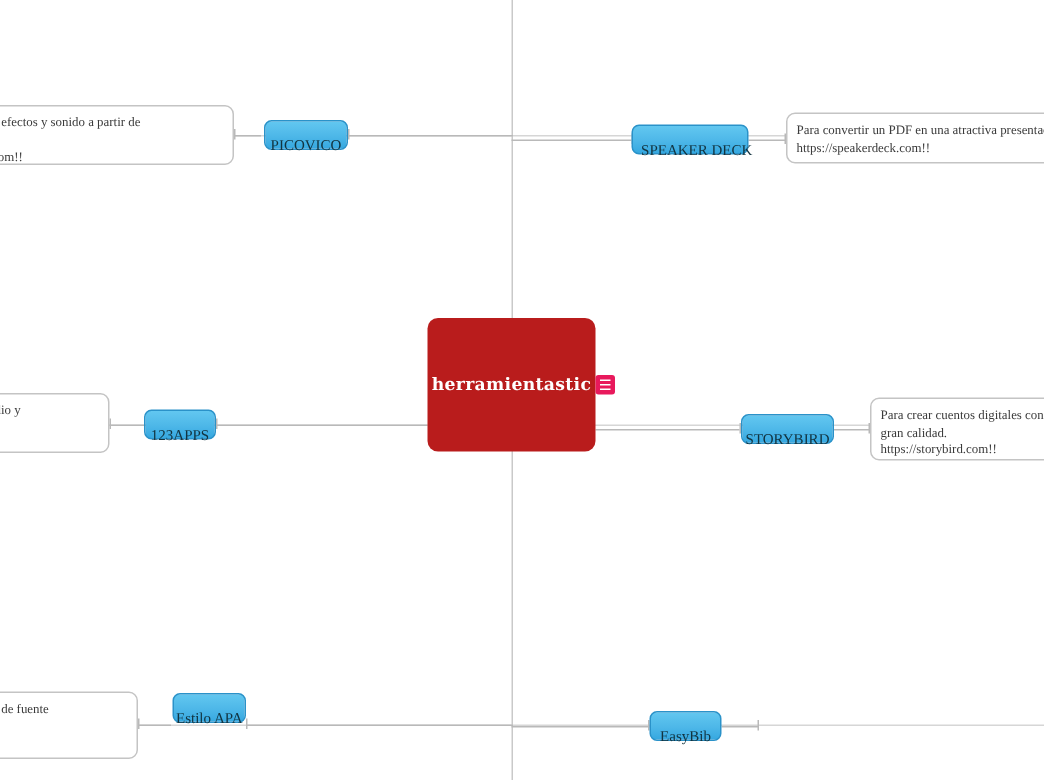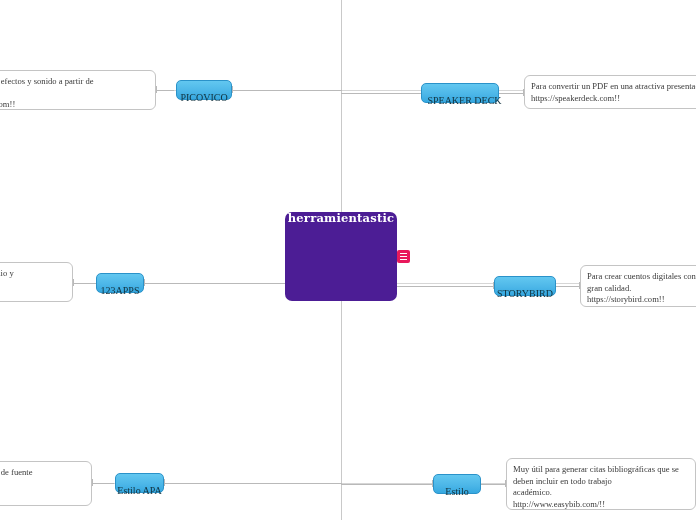--- a/index.html
+++ b/index.html
@@ -50,24 +50,24 @@
     background: #b9b9b9;
   }
 
   
   .root-node {
     position: absolute;
     left: 285px;
     top: 212px;
     width: 112px;
     height: 89px;
-    background: #4c1d95;
+    background: #b91c1c;
     border-radius: 7px;
     display: flex;
-    align-items: flex-start;
+    align-items: center;
     justify-content: center;
     box-sizing: border-box;
   }
   .root-label {
     color: #ffffff;
     font-family: "DejaVu Serif", "Liberation Serif", serif;
     font-weight: bold;
     font-size: 11.5px;
     letter-spacing: 0.2px;
     text-align: center;
@@ -199,36 +199,30 @@
   <div class="conn" style="left:92px; top:483px; width:22px;"></div>
   <div class="tick" style="left:92px; top:479px;"></div>
   <div class="conn" style="left:164px; top:483px; width:178px;"></div>
   <div class="tick" style="left:164px; top:479px;"></div>
   <div class="note" style="left:-52px; top:461px; width:144px; height:45px;">
     <span class="note-text">ualquier tipo de fuente
 opular en
 
 com/es!!</span>
   </div>
-  <div class="branch" style="left:115px; top:473px; width:49px;">
+  <div class="branch" style="left:115px; top:462px; width:49px;">
     <span class="branch-label">Estilo APA</span>
   </div>
 
   <div class="conn" style="left:341px; top:484px; width:92px;"></div>
   <div class="tick" style="left:432px; top:480px;"></div>
   <div class="conn" style="left:481px; top:484px; width:25px;"></div>
   <div class="tick" style="left:505px; top:480px;"></div>
   <div class="branch" style="left:433px; top:474px; width:48px;">
-    <span class="branch-label">Estilo</span>
-  </div>
-  <div class="note" style="left:506px; top:458px; width:190px; height:52px;">
-    <span class="note-text">Muy útil para generar citas bibliográficas que se
-deben incluir en todo trabajo
-académico.
-http://www.easybib.com/!!</span>
+    <span class="branch-label">EasyBib</span>
   </div>
 
   <div class="root-node">
     <span class="root-label">herramientastic</span>
   </div>
   <div class="root-badge">
     <i></i>
     <i></i>
     <i></i>
   </div>

